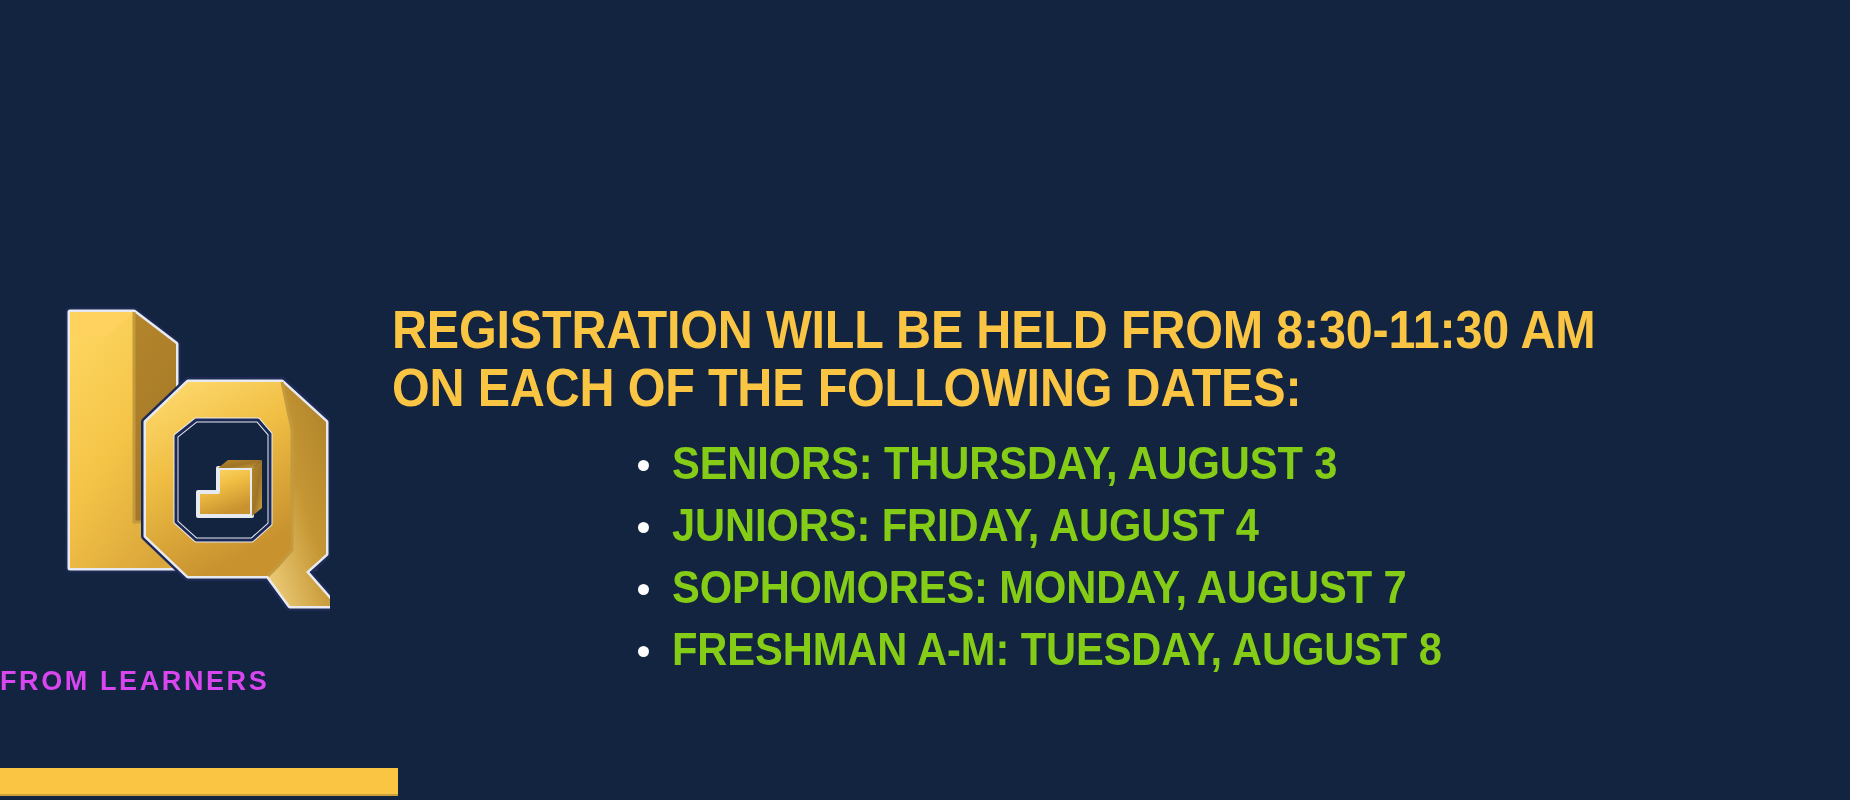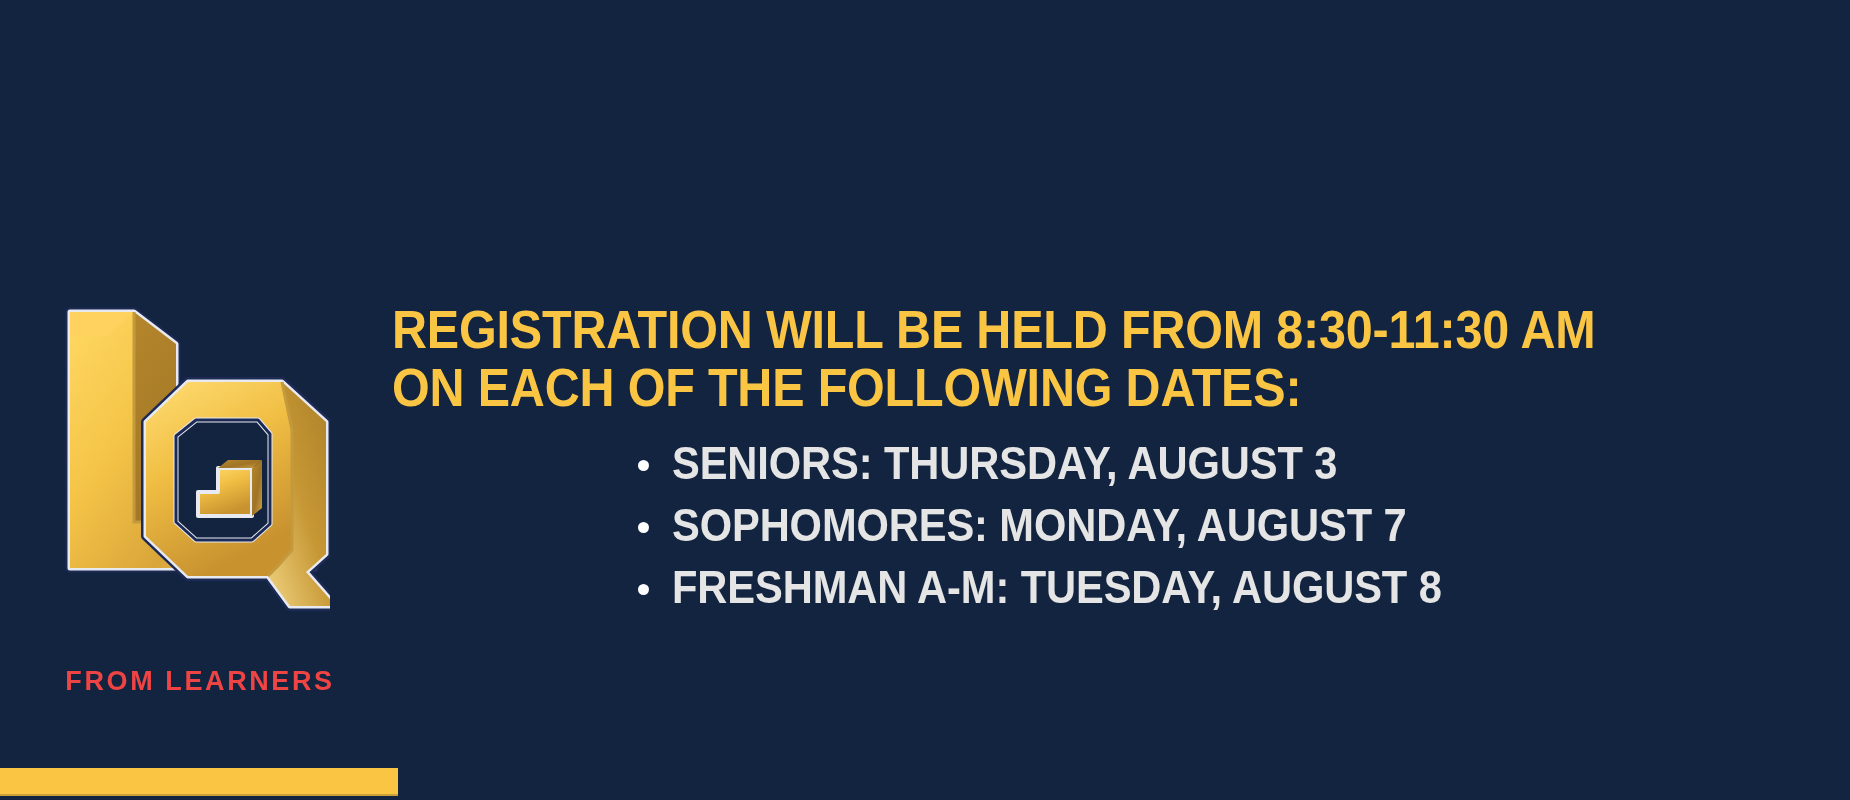--- a/index.html
+++ b/index.html
@@ -36,22 +36,22 @@
     width: 272px;
     height: 310px;
   }
   #logo-mark svg { display: block; width: 272px; height: 310px; }
 
   #brand-tagline {
     position: absolute;
     left: 0;
     top: 662px;
     width: 400px;
-    text-align: center;
-    color: #ef4444;
+    text-align: left;
+    color: #d946ef;
     font-size: 27px;
     font-weight: bold;
     letter-spacing: 2.6px;
     line-height: 1.42;
     text-transform: uppercase;
   }
   #brand-tagline .tl {
     display: block;
     white-space: nowrap;
   }
@@ -100,21 +100,21 @@
     top: 432px;
     margin: 0;
     padding: 0;
     list-style: none;
     width: 1180px;
   }
   #date-list li {
     position: relative;
     height: 62px;
     padding-left: 44px;
-    color: #e5e5e5;
+    color: #84cc16;
     font-size: 46px;
     font-weight: bold;
     line-height: 62px;
     letter-spacing: -0.1px;
     white-space: nowrap;
     text-transform: uppercase;
   }
   #date-list li .bullet {
     position: absolute;
     left: 10px;
@@ -214,20 +214,24 @@
       <span class="hl">ON EACH OF THE FOLLOWING DATES:</span>
     </h1>
 
     <ul id="date-list">
       <li>
         <span class="bullet"></span>
         <span class="li-text">SENIORS: THURSDAY, AUGUST 3</span>
       </li>
       <li>
         <span class="bullet"></span>
+        <span class="li-text">JUNIORS: FRIDAY, AUGUST 4</span>
+      </li>
+      <li>
+        <span class="bullet"></span>
         <span class="li-text">SOPHOMORES: MONDAY, AUGUST 7</span>
       </li>
       <li>
         <span class="bullet"></span>
         <span class="li-text">FRESHMAN A-M: TUESDAY, AUGUST 8</span>
       </li>
     </ul>
   </div>
 
 </div>

